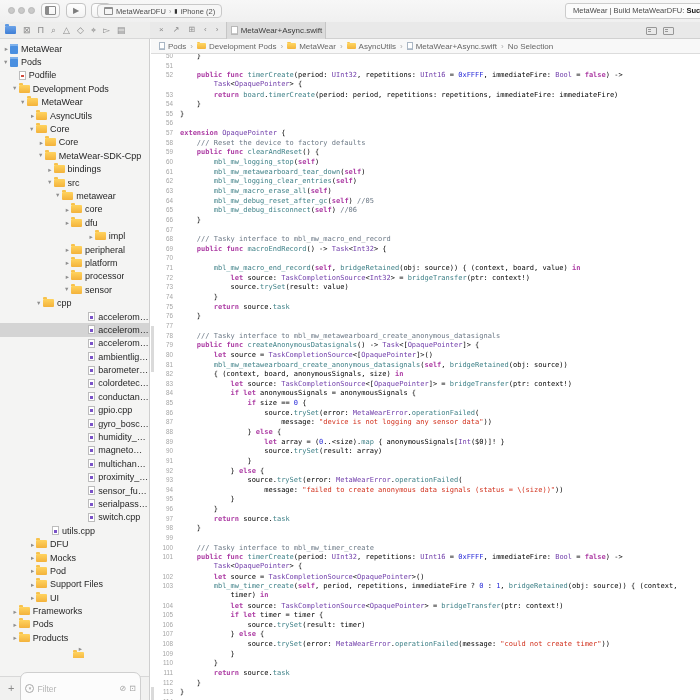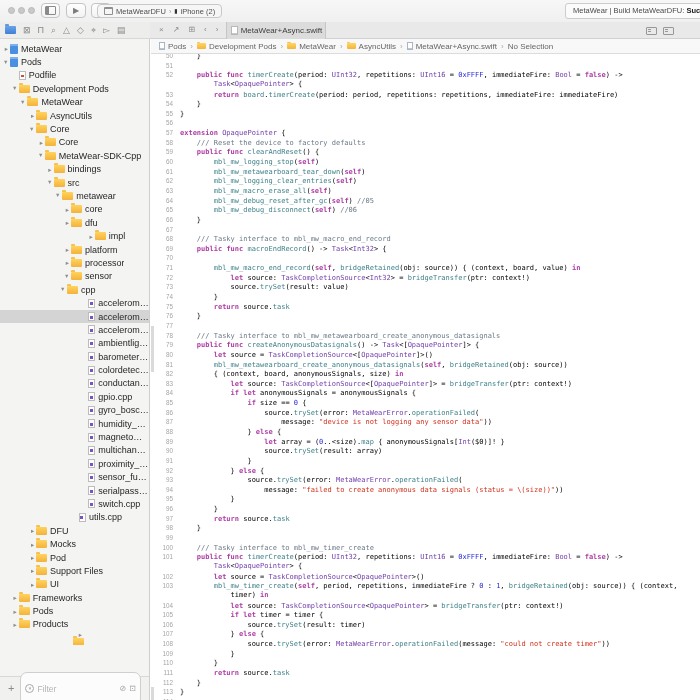--- a/index.html
+++ b/index.html
@@ -248,33 +248,38 @@
         <span class="tree-label">dfu</span>
       </div>
       <div class="tree-row" style="padding-left: 63.9px; justify-content: center;">
         <span class="disc">▸</span>
         <span class="ti ti-folder"></span>
         <span class="tree-label">impl</span>
       </div>
       <div class="tree-row" style="padding-left: 63.9px;">
         <span class="disc">▸</span>
         <span class="ti ti-folder"></span>
+        <span class="tree-label">peripheral</span>
+      </div>
+      <div class="tree-row" style="padding-left: 63.9px;">
+        <span class="disc">▸</span>
+        <span class="ti ti-folder"></span>
         <span class="tree-label">platform</span>
       </div>
       <div class="tree-row" style="padding-left: 63.9px;">
         <span class="disc">▸</span>
         <span class="ti ti-folder"></span>
         <span class="tree-label">processor</span>
       </div>
       <div class="tree-row" style="padding-left: 63.9px;">
         <span class="disc open">▸</span>
         <span class="ti ti-folder"></span>
         <span class="tree-label">sensor</span>
       </div>
-      <div class="tree-row" style="padding-left: 60px;">
+      <div class="tree-row" style="padding-left: 36px;">
         <span class="disc open">▸</span>
         <span class="ti ti-folder"></span>
         <span class="tree-label">cpp</span>
       </div>
       <div class="tree-row" style="padding-left: 81.3px;">
         <span class="disc"></span>
         <span class="ti ti-cpp"></span>
         <span class="tree-label">accelerometer....</span>
       </div>
       <div class="tree-row selected" style="padding-left: 81.3px;">
@@ -345,21 +350,21 @@
       <div class="tree-row" style="padding-left: 81.3px;">
         <span class="disc"></span>
         <span class="ti ti-cpp"></span>
         <span class="tree-label">serialpassthro...</span>
       </div>
       <div class="tree-row" style="padding-left: 81.3px;">
         <span class="disc"></span>
         <span class="ti ti-cpp"></span>
         <span class="tree-label">switch.cpp</span>
       </div>
-      <div class="tree-row" style="padding-left: 45px; justify-content: center;">
+      <div class="tree-row" style="padding-left: 45px;">
         <span class="disc"></span>
         <span class="ti ti-cpp"></span>
         <span class="tree-label">utils.cpp</span>
       </div>
       <div class="tree-row" style="padding-left: 29.1px;">
         <span class="disc">▸</span>
         <span class="ti ti-folder"></span>
         <span class="tree-label">DFU</span>
       </div>
       <div class="tree-row" style="padding-left: 29.1px;">

